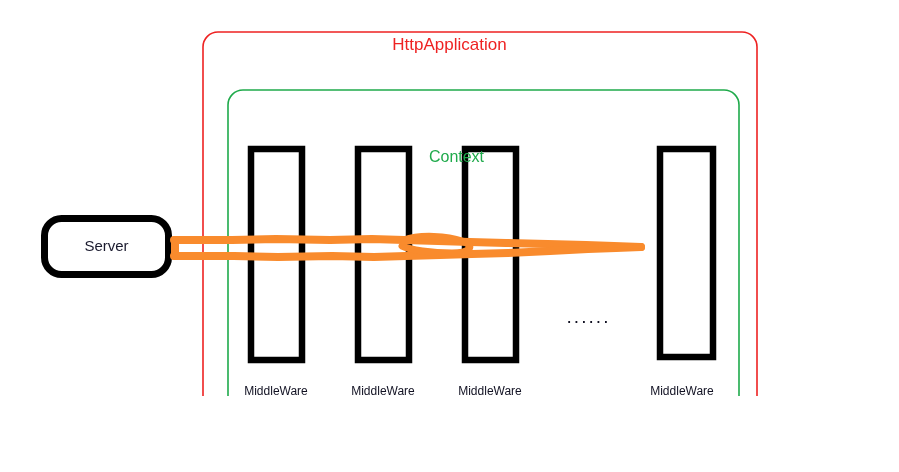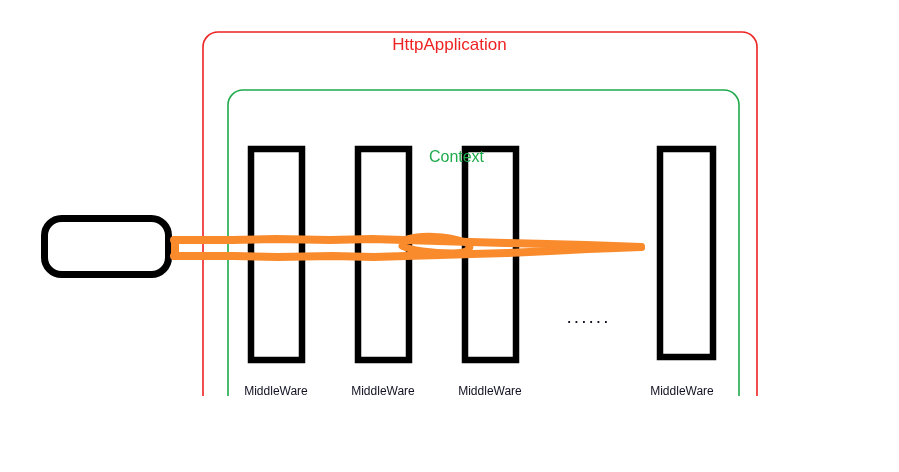--- a/index.html
+++ b/index.html
@@ -109,20 +109,21 @@
              C 432 253, 410 250, 402 246" fill="none" stroke="#f98b2d" stroke-width="7" stroke-linecap="round" stroke-linejoin="round"></path>
 
     <path d="M 600 245 L 641 247 L 600 249 Z" fill="#f98b2d" stroke="#f98b2d" stroke-width="3" stroke-linejoin="round"></path>
 
   </svg>
 
   <div class="lbl" id="app-title">HttpApplication</div>
 
   <div class="lbl" id="ctx-title">Context</div>
 
+  <div class="lbl" id="server-label">Server</div>
 
   <div class="lbl mw-label" id="mw-label-0">MiddleWare</div>
 
   <div class="lbl mw-label" id="mw-label-1">MiddleWare</div>
 
   <div class="lbl mw-label" id="mw-label-2">MiddleWare</div>
 
   <div class="lbl mw-label" id="mw-label-3">MiddleWare</div>
 
   <div class="lbl" id="ellipsis">······</div>

